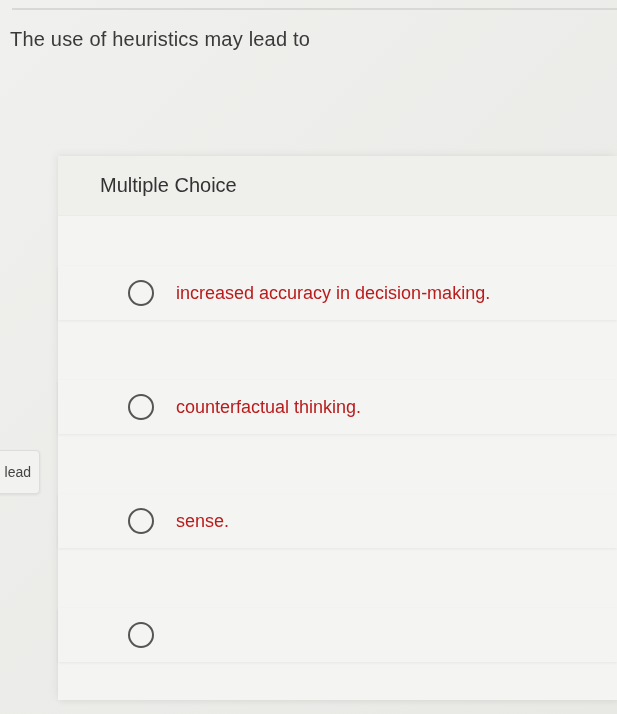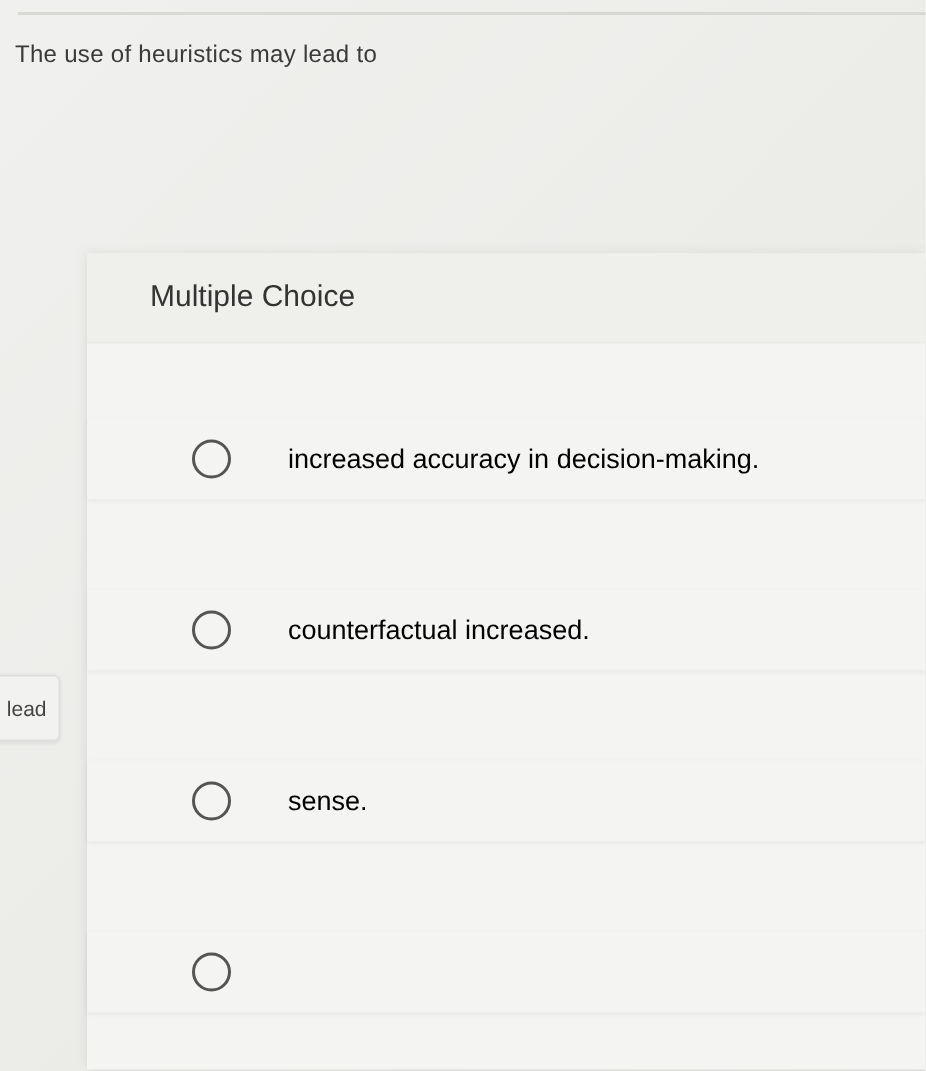--- a/index.html
+++ b/index.html
@@ -9,28 +9,28 @@
       width: 617px;
       height: 714px;
       overflow: hidden;
       position: relative;
       color: #333;
     }
     .question-area {
       padding: 28px 10px 0 10px;
     }
     .question-text {
-      font-size: 16px;
+      font-size: 20px;
       font-weight: 400;
       color: #3a3a3a;
       letter-spacing: 0.2px;
     }
     .answer-card {
       position: absolute;
-      top: 169px;
+      top: 156px;
       left: 58px;
       right: 0;
       background: #f4f4f2;
       box-shadow: -2px -2px 8px rgba(0,0,0,0.05), 2px 2px 6px rgba(0,0,0,0.05);
       min-height: 544px;
       padding: 0;
     }
     .mc-header {
       padding: 18px 0 18px 42px;
       font-size: 20px;
@@ -53,23 +53,23 @@
     .radio {
       width: 26px;
       height: 26px;
       border: 2px solid #555;
       border-radius: 50%;
       flex-shrink: 0;
       background: transparent;
       cursor: pointer;
     }
     .option-label {
-      margin-left: 38px;
+      margin-left: 22px;
       font-size: 18px;
-      color: #000000;
+      color: #b91c1c;
     }
     .side-chip {
       position: absolute;
       left: -20px;
       top: 450px;
       width: 60px;
       height: 44px;
       background: #f2f2f0;
       border: 1px solid #ddd;
       border-radius: 4px;
@@ -108,21 +108,21 @@
 
   <div class="options">
 
     <div class="option-row">
       <div class="radio"></div>
       <div class="option-label">increased accuracy in decision-making.</div>
     </div>
 
     <div class="option-row">
       <div class="radio"></div>
-      <div class="option-label">counterfactual increased.</div>
+      <div class="option-label">counterfactual thinking.</div>
     </div>
 
     <div class="option-row">
       <div class="radio"></div>
       <div class="option-label">sense.</div>
     </div>
 
     <div class="option-row">
       <div class="radio"></div>
     </div>

